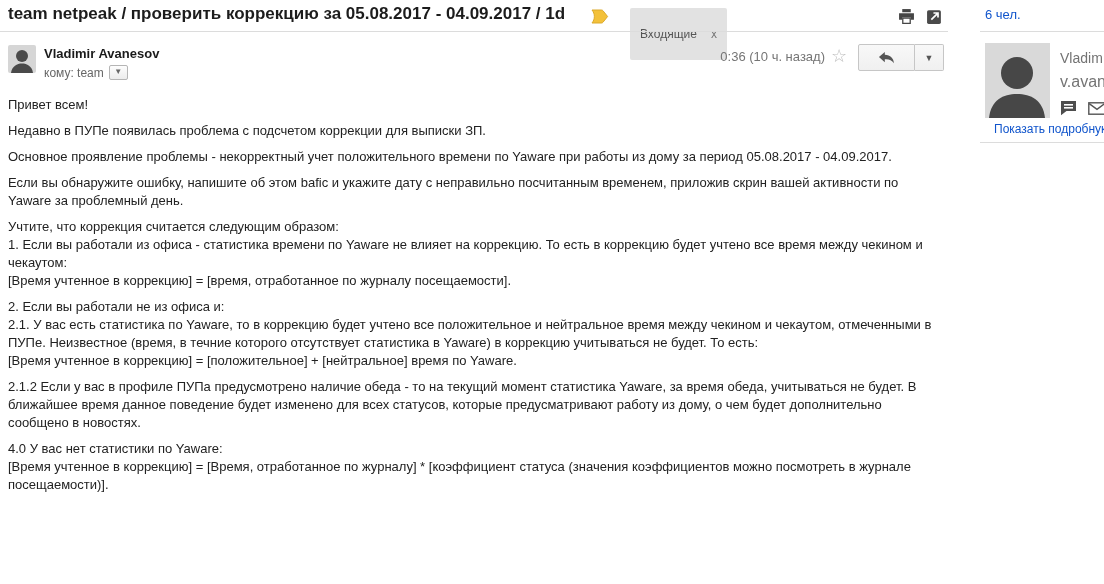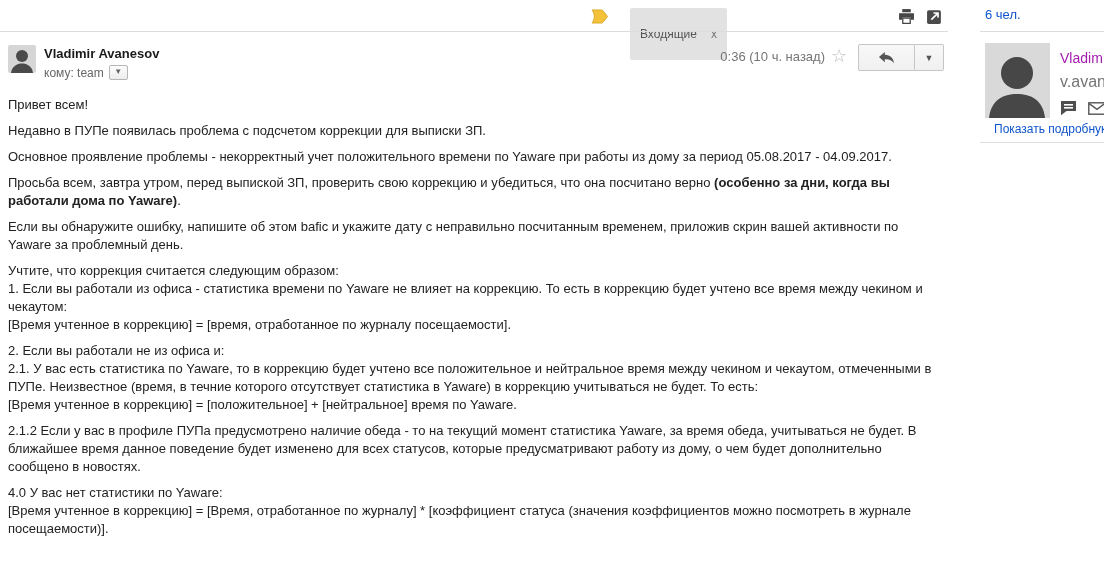--- a/index.html
+++ b/index.html
@@ -33,32 +33,33 @@
 
   
   .mail-body{position:absolute;left:8px;top:96px;width:935px;font-size:13px;line-height:18px;color:#222;}
   .mail-body p{margin:0 0 8px 0;white-space:pre-line;}
   .mail-body b{font-weight:bold;}
 
   
   .sb-people{position:absolute;left:985px;top:7px;font-size:13px;color:#1155cc;text-decoration:none;cursor:pointer;}
   .sb-div1{top:31px;left:980px;width:124px;}
   .avatar-lg{position:absolute;left:985px;top:43px;width:65px;height:75px;overflow:hidden;}
-  .sb-name{position:absolute;left:1060px;top:50px;font-size:14px;color:#a21caf;white-space:nowrap;}
+  .sb-name{position:absolute;left:1060px;top:50px;font-size:14px;color:#737373;white-space:nowrap;}
   .sb-email{position:absolute;left:1060px;top:73px;font-size:16px;color:#757575;white-space:nowrap;}
   .sb-icons{position:absolute;left:1060px;top:100px;display:flex;gap:11px;align-items:center;}
   .sb-icons span{cursor:pointer;display:inline-flex;}
   .sb-details{position:absolute;left:985px;top:122px;font-size:12px;color:#1155cc;white-space:nowrap;cursor:pointer;text-decoration:none;margin-left:9px;}
   .sb-div2{top:142px;left:980px;width:124px;}
 </style>
 </head>
 <body>
 
 <div class="canvas">
 
+  <h1 class="subject">team netpeak / проверить коррекцию за 05.08.2017 - 04.09.2017 / 1d</h1>
 
   <span class="imp-marker">
     <svg width="18" height="15" viewBox="0 0 18 15">
       <path d="M1 1 h9.5 c.6 0 1.1.25 1.45.7 L16.6 7.5 11.95 13.3 c-.35.45-.85.7-1.45.7 H1 c1.6-2.1 2.35-4 2.35-6.5 S2.6 3.1 1 1z" fill="#f3c13a" stroke="#dba92a" stroke-width="1"></path>
     </svg>
   </span>
 
   <span class="inbox-badge">
     <span>Входящие</span>
     <span class="x">x</span>
@@ -112,21 +113,20 @@
     </button>
     <button class="gbtn more">
       <span>▼</span>
     </button>
   </div>
 
   <div class="mail-body">
     <p>Привет всем!</p>
     <p>Недавно в ПУПе появилась проблема с подсчетом коррекции для выписки ЗП.</p>
     <p>Основное проявление проблемы - некорректный учет положительного времени по Yaware при работы из дому за период 05.08.2017 - 04.09.2017.</p>
-    <p><span>Просьба всем, завтра утром, перед выпиской ЗП, проверить свою коррекцию и убедиться, что она посчитано верно </span><b>(особенно за дни, когда вы работали дома по Yaware)</b><span>.</span></p>
     <p>Если вы обнаружите ошибку, напишите об этом bafic и укажите дату с неправильно посчитанным временем, приложив скрин вашей активности по Yaware за проблемный день.</p>
     <p>Учтите, что коррекция считается следующим образом:
 1. Если вы работали из офиса - статистика времени по Yaware не влияет на коррекцию. То есть в коррекцию будет учтено все время между чекином и чекаутом:
 [Время учтенное в коррекцию] = [время, отработанное по журналу посещаемости].</p>
     <p>2. Если вы работали не из офиса и:
 2.1. У вас есть статистика по Yaware, то в коррекцию будет учтено все положительное и нейтральное время между чекином и чекаутом, отмеченными в ПУПе. Неизвестное (время, в течние которого отсутствует статистика в Yaware) в коррекцию учитываться не будет. То есть:
 [Время учтенное в коррекцию] = [положительное] + [нейтральное] время по Yaware.</p>
     <p>2.1.2 Если у вас в профиле ПУПа предусмотрено наличие обеда - то на текущий момент статистика Yaware, за время обеда, учитываться не будет. В ближайшее время данное поведение будет изменено для всех статусов, которые предусматривают работу из дому, о чем будет дополнительно сообщено в новостях.</p>
     <p>4.0 У вас нет статистики по Yaware:
 [Время учтенное в коррекцию] = [Время, отработанное по журналу] * [коэффициент статуса (значения коэффициентов можно посмотреть в журнале посещаемости)].</p>

